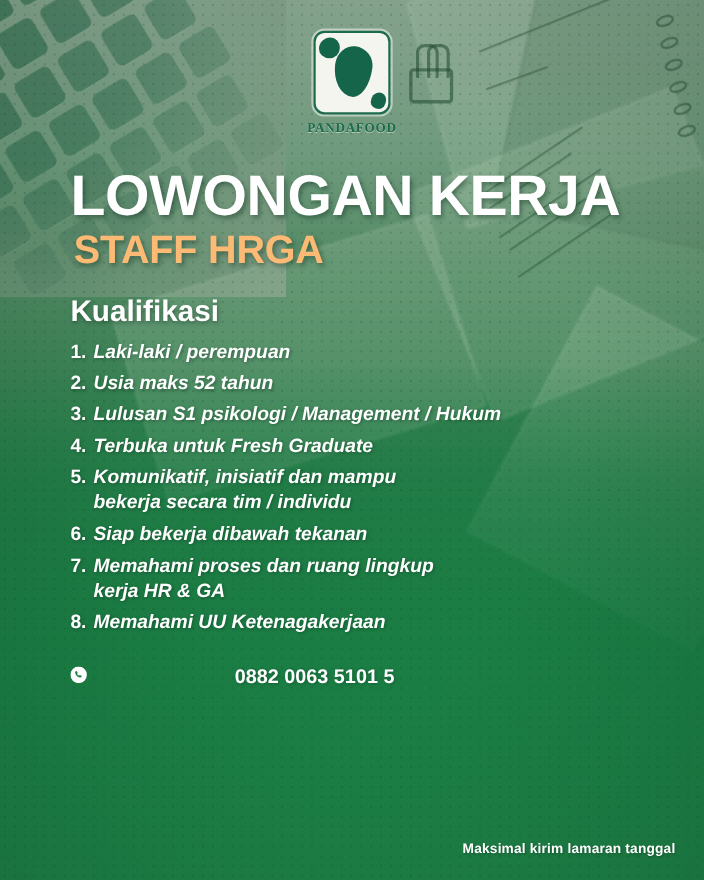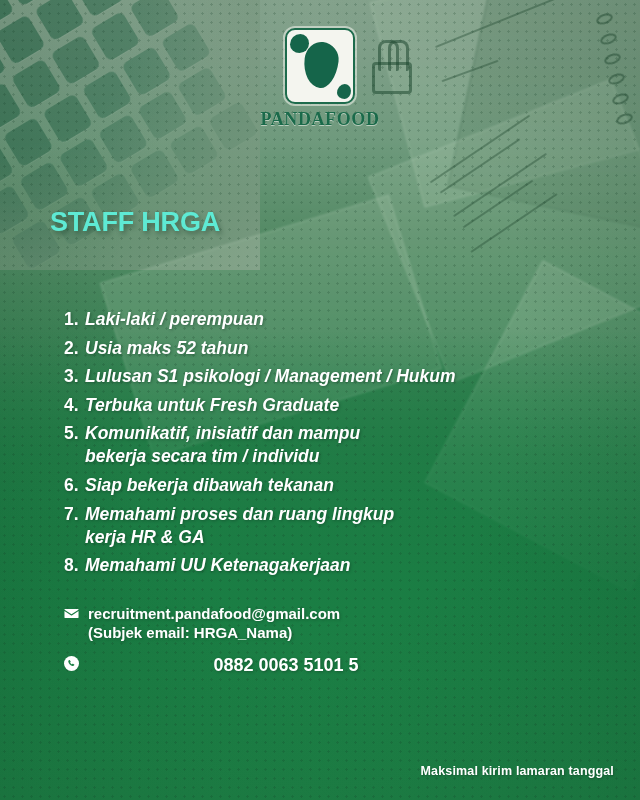--- a/index.html
+++ b/index.html
@@ -155,45 +155,45 @@
   }
   .logo-mark .br {
     right: 2px; bottom: 3px;
     width: 14px; height: 15px;
     border-radius: 55% 45% 45% 55% / 60% 45% 55% 40%;
   }
   .logo-text {
     margin-top: 5px;
     font-family: "Liberation Serif", serif;
     font-weight: bold;
-    font-size: 18px;
+    font-size: 12px;
     letter-spacing: .6px;
     color: #1a6a4a;
     text-shadow: 0 1px 0 rgba(245,248,240,.55);
   }
 
   
   .title {
     position: absolute;
     left: 64px;
     top: 152px;
     font-size: 52px;
     font-weight: bold;
     color: #ffffff;
     letter-spacing: -0.4px;
     line-height: 1;
     text-shadow: 2px 3px 5px rgba(16,48,30,.45);
   }
   .subtitle {
     position: absolute;
-    left: 50px;
+    left: 67px;
     top: 209px;
-    font-size: 27px;
-    font-weight: bold;
-    color: #5eead4;
+    font-size: 36px;
+    font-weight: bold;
+    color: #fdba74;
     letter-spacing: -0.2px;
     line-height: 1;
     text-shadow: 2px 3px 5px rgba(16,48,30,.45);
   }
 
   .sect-head {
     position: absolute;
     left: 64px;
     font-size: 27px;
     font-weight: bold;
@@ -366,22 +366,24 @@
 
     <div class="logo-wrap">
       <div class="logo-mark">
         <span class="sh tl"></span>
         <span class="sh big"></span>
         <span class="sh br"></span>
       </div>
       <div class="logo-text">PANDAFOOD</div>
     </div>
 
+    <div class="title">LOWONGAN KERJA</div>
     <div class="subtitle">STAFF HRGA</div>
 
+    <div class="sect-head" id="kualifikasi-head">Kualifikasi</div>
 
     <ul class="qual-list" id="qual-list">
         <li class="qual-item">
           <span class="qual-num">1.</span>
           <span class="qual-text">Laki-laki / perempuan</span>
         </li>
         <li class="qual-item">
           <span class="qual-num">2.</span>
           <span class="qual-text">Usia maks 52 tahun</span>
         </li>
@@ -409,30 +411,20 @@
         </li>
         <li class="qual-item">
           <span class="qual-num">8.</span>
           <span class="qual-text">Memahami UU Ketenagakerjaan</span>
         </li>
       </ul>
 
 
     <div class="contact">
 
-      <div class="c-row" id="row-email">
-        <span class="c-ico">
-          <svg width="15" height="15" viewBox="0 0 16 16" fill="currentColor" aria-hidden="true">
-            <path d="M1 3.2h14c.3 0 .5.2.5.5v.2L8 8.9 .5 3.9v-.2c0-.3.2-.5.5-.5z"></path>
-            <path d="M.5 5.3l7.2 4.8c.2.1.4.1.6 0l7.2-4.8v7c0 .3-.2.5-.5.5H1c-.3 0-.5-.2-.5-.5v-7z"></path>
-          </svg>
-        </span>
-        <span class="c-body">recruitment.pandafood@gmail.com
-(Subjek email: HRGA_Nama)</span>
-      </div>
 
 
       <div class="c-row" id="row-phone">
         <span class="c-ico">
           <svg width="15" height="15" viewBox="0 0 16 16" fill="currentColor" aria-hidden="true">
             <circle cx="8" cy="8" r="8"></circle>
             <path d="M5.6 4.3c.2-.1.5-.1.6.1l.8 1.3c.1.2.1.4 0 .6l-.4.5c-.1.1-.1.2 0 .4.3.6.9 1.2 1.5 1.5.2.1.3.1.4 0l.5-.4c.2-.1.4-.2.6 0l1.3.8c.2.1.2.4.1.6-.4.7-1.2 1.1-2 .9-1-.2-2-.8-2.8-1.6C5.4 8.2 4.8 7.2 4.6 6.2c-.2-.8.3-1.6 1-1.9z" fill="#1d8146"></path>
           </svg>
         </span>
         <span class="c-body">0882 0063 5101 5</span>

